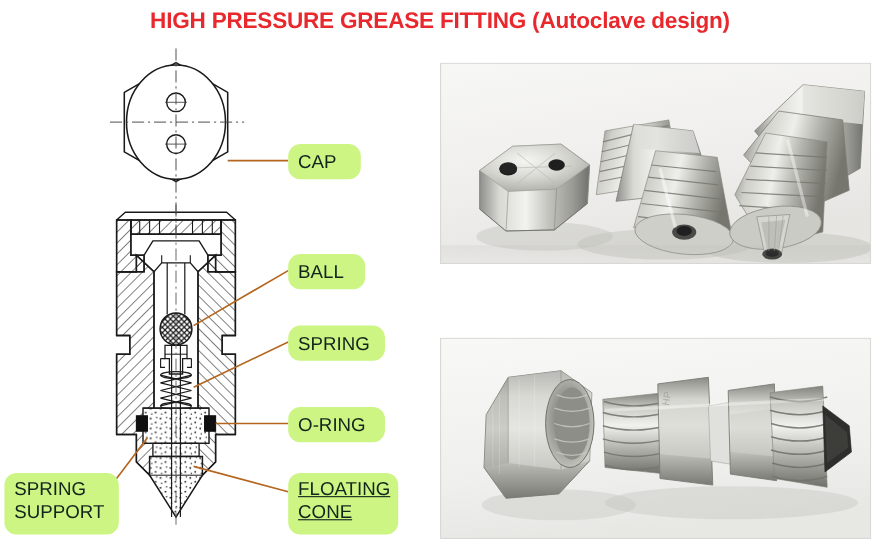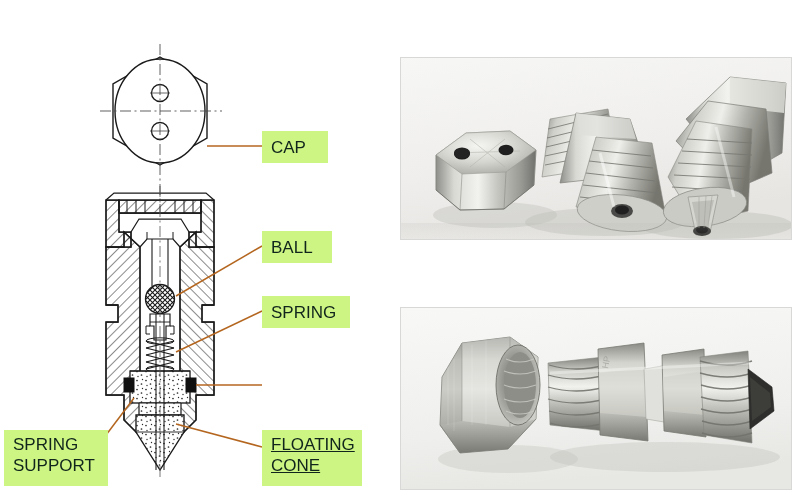--- a/index.html
+++ b/index.html
@@ -15,35 +15,36 @@
     position:absolute;left:0;top:7px;width:800px;text-align:center;
     font-size:20.5px;font-weight:bold;color:#e8282c;
     letter-spacing:-0.2px;white-space:nowrap;
   }
 
   
   .label{
     position:absolute;background:#ccf583;color:#11251c;
     font-size:17px;line-height:21px;
     display:flex;align-items:center;justify-content:flex-start;
-    padding:4px 9px;box-sizing:border-box;white-space:pre-line;
+    padding:4px 9px;box-sizing:border-box;white-space:pre-line;border-radius:11px;
   }
 
   
   .photo{position:absolute;overflow:hidden;background:#f3f3f1;}
   .photo .frame{position:absolute;inset:0;border:1px solid #d8d8d6;box-sizing:border-box;}
 
   svg{display:block;}
   .svgabs{position:absolute;left:0;top:0;}
 </style>
 </head>
 <body>
 
 <div id="stage">
 
+  <div class="title">HIGH PRESSURE GREASE FITTING (Autoclave design)</div>
 
   <svg class="svgabs" width="420" height="500" viewBox="0 0 420 500">
 
     <defs>
 
       <pattern id="hatchR" width="7" height="7" patternUnits="userSpaceOnUse" patternTransform="rotate(45)">
         <line x1="0" y1="0" x2="0" y2="7" stroke="#1a1a1a" stroke-width="1"></line>
       </pattern>
       <pattern id="hatchL" width="7" height="7" patternUnits="userSpaceOnUse" patternTransform="rotate(-45)">
         <line x1="0" y1="0" x2="0" y2="7" stroke="#1a1a1a" stroke-width="1"></line>
@@ -208,20 +209,23 @@
   </div>
 
   <div class="label" style="left:262px;top:231px;width:70px;height:32px;align-items:center;">
     <span>BALL</span>
   </div>
 
   <div class="label" style="left:262px;top:296px;width:88px;height:32px;">
     <span>SPRING</span>
   </div>
 
+  <div class="label" style="left:262px;top:370px;width:88px;height:32px;">
+    <span>O-RING</span>
+  </div>
 
   <div class="label" style="left:262px;top:430px;width:100px;height:56px;align-items:flex-start;text-decoration:underline;">
     <span>FLOATING
 CONE</span>
   </div>
 
   <div class="label" style="left:4px;top:430px;width:104px;height:56px;align-items:flex-start;">
     <span>SPRING
 SUPPORT</span>
   </div>

